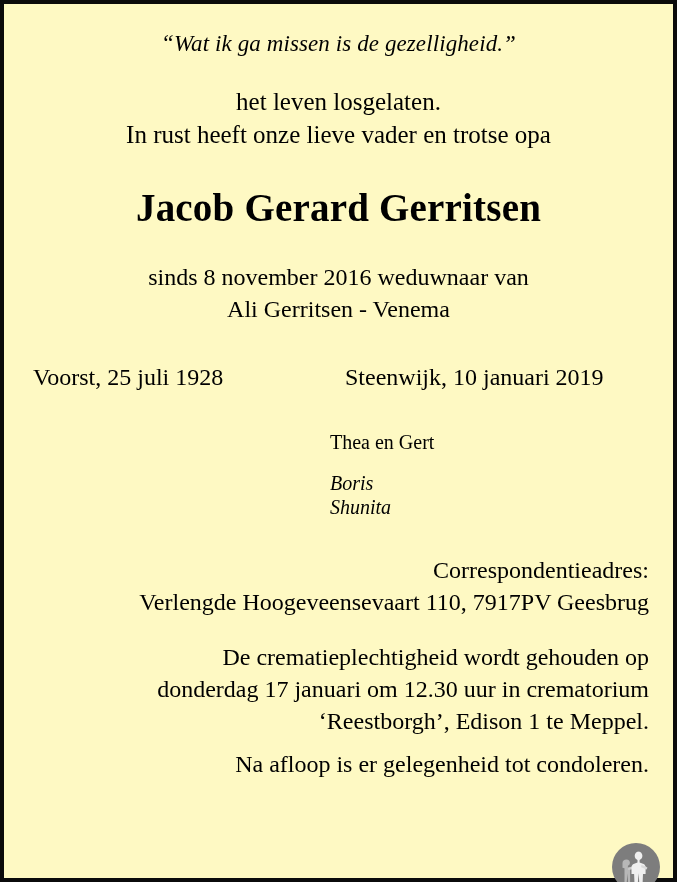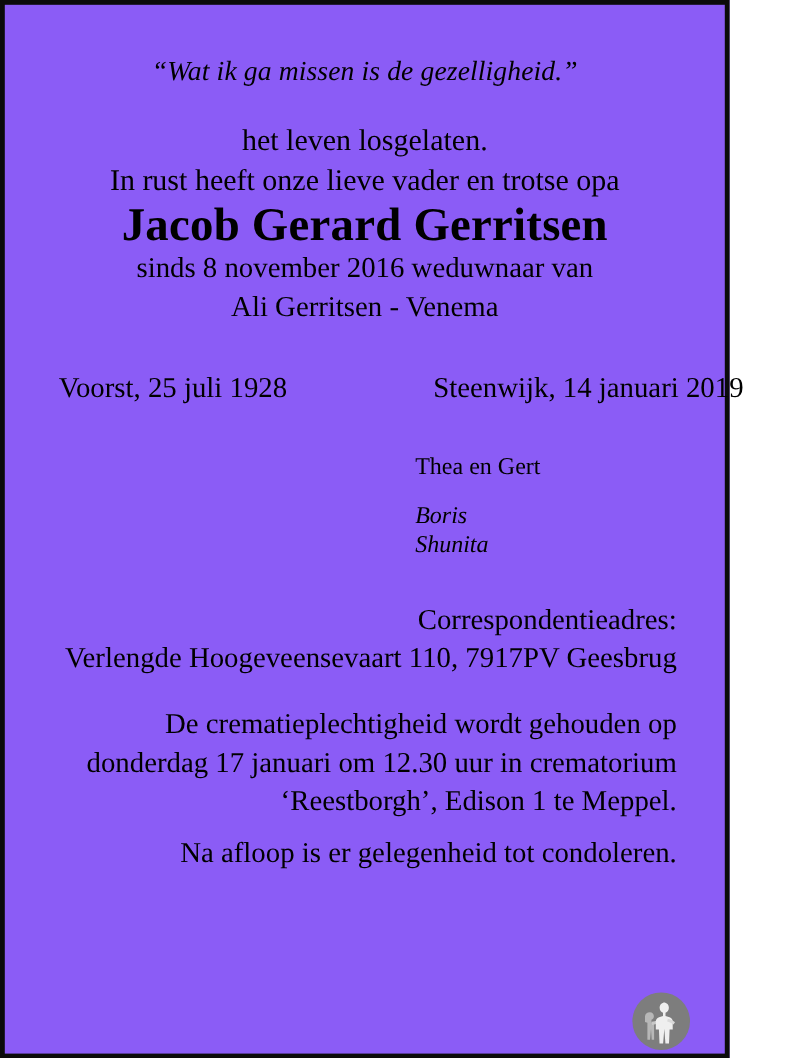--- a/index.html
+++ b/index.html
@@ -12,25 +12,25 @@
     width: 677px;
     height: 882px;
     overflow: hidden;
     font-family: "Liberation Serif", "DejaVu Serif", serif;
     color: #000000;
   }
 
   .notice-card {
     position: relative;
     box-sizing: border-box;
-    width: 608px;
+    width: 677px;
     height: 882px;
-    background: #8b5cf6;
+    background: #fef9c3;
     border: 4px solid #0b0b0b;
-    padding: 16px;
+    padding: 0;
   }
 
   .notice-inner {
     position: relative;
     box-sizing: border-box;
     width: 100%;
     height: 100%;
     padding: 0 24px;
   }
 
@@ -51,25 +51,27 @@
     line-height: 1.32;
     margin-top: 27px;
   }
   .intro-block .intro-line { display: block; }
 
   .deceased-name {
     font-size: 39px;
     font-weight: bold;
     line-height: 1.1;
     letter-spacing: 0.2px;
+    margin-top: 36px;
   }
 
   .spouse-block {
     font-size: 24px;
     line-height: 1.33;
+    margin-top: 33px;
   }
   .spouse-block .spouse-line { display: block; }
 
   .life-dates {
     position: relative;
     margin-top: 37px;
     font-size: 24px;
     line-height: 1.2;
     height: 30px;
   }
@@ -150,21 +152,21 @@
 
     <div class="deceased-name centered">Jacob Gerard Gerritsen</div>
 
     <div class="spouse-block centered">
       <span class="spouse-line">sinds 8 november 2016 weduwnaar van</span>
       <span class="spouse-line">Ali Gerritsen - Venema</span>
     </div>
 
     <div class="life-dates">
       <span class="birth">Voorst, 25 juli 1928</span>
-      <span class="death">Steenwijk, 14 januari 2019</span>
+      <span class="death">Steenwijk, 10 januari 2019</span>
     </div>
 
     <div class="survivors">
       <div class="group">
         <span class="person">Thea en Gert</span>
       </div>
       <div class="group">
         <span class="person grandchild">Boris</span>
         <span class="person grandchild">Shunita</span>
       </div>

